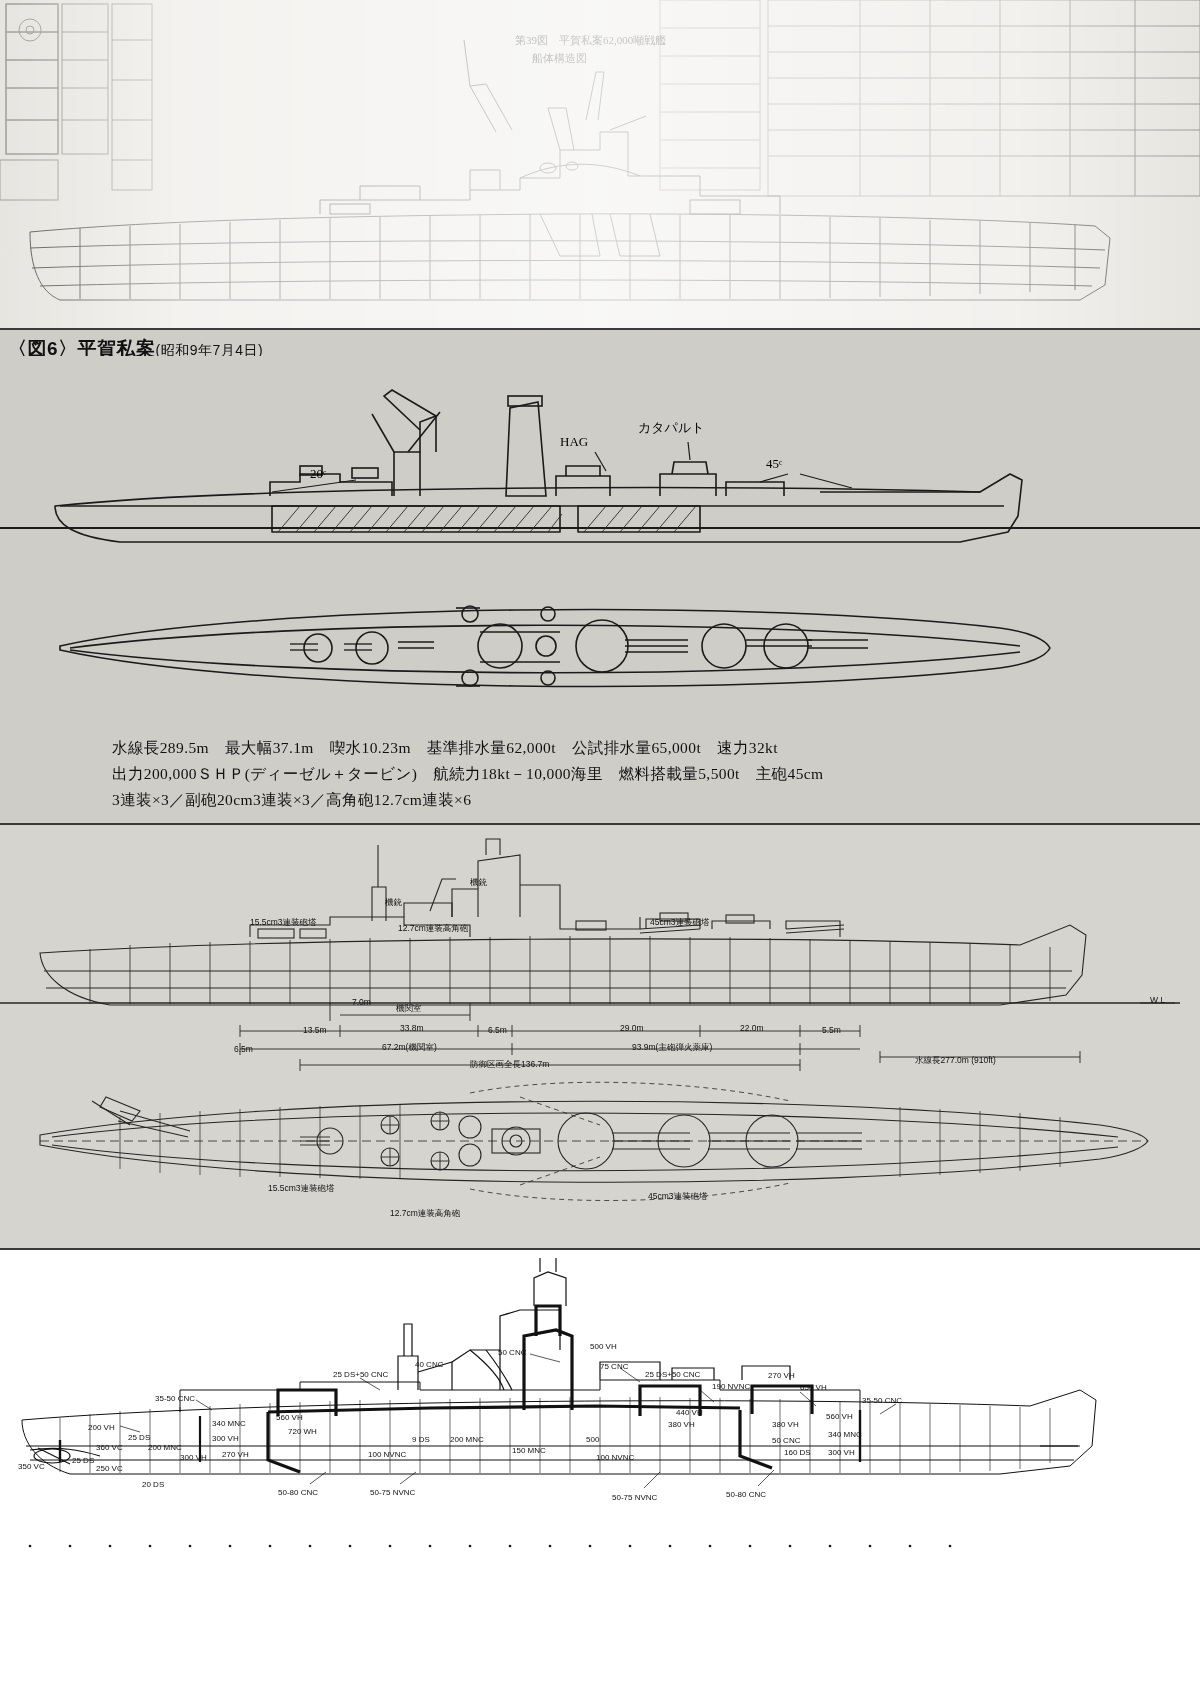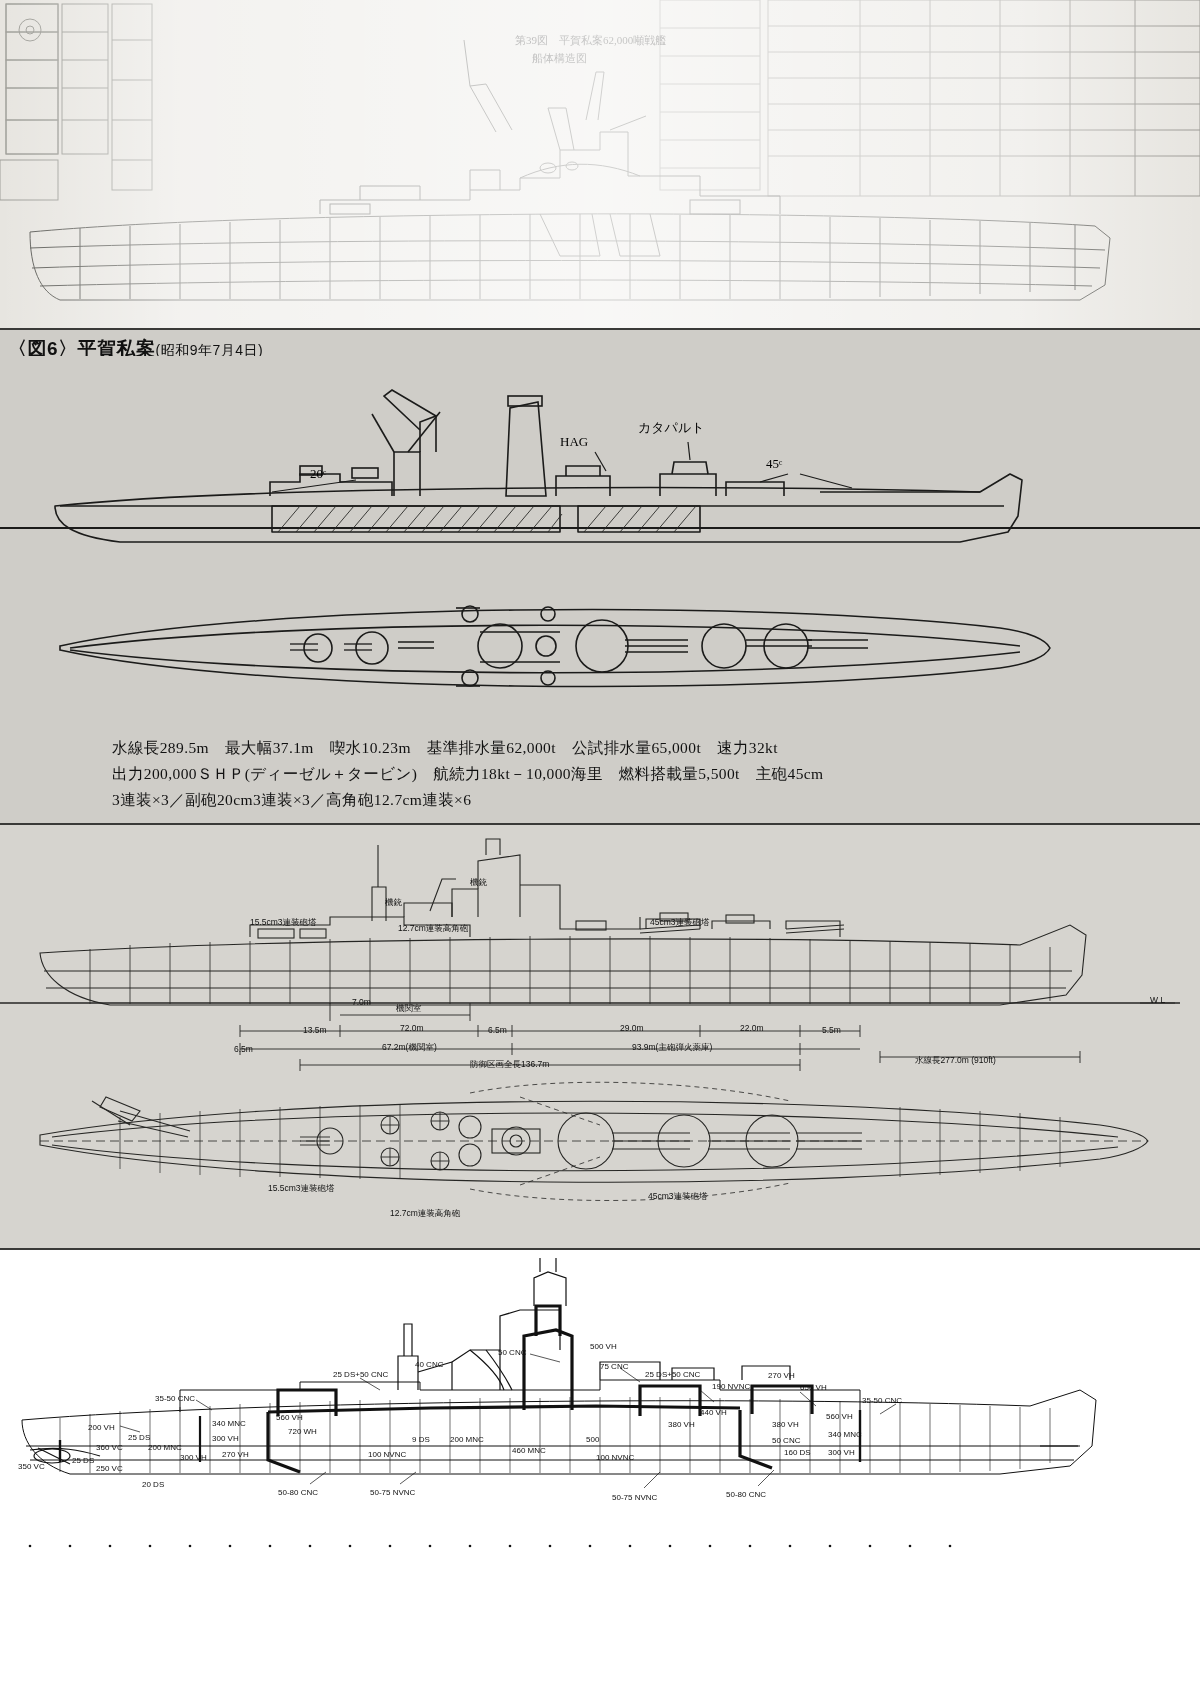--- a/index.html
+++ b/index.html
@@ -463,21 +463,21 @@
     <div class="lbl" style="left:398px;top:98px">12.7cm連装高角砲</div>
     <div class="lbl" style="left:650px;top:92px">45cm3連装砲塔</div>
     <div class="lbl" style="left:1150px;top:170px">W L</div>
     <div class="lbl" style="left:268px;top:358px">15.5cm3連装砲塔</div>
     <div class="lbl" style="left:390px;top:383px">12.7cm連装高角砲</div>
     <div class="lbl" style="left:648px;top:366px">45cm3連装砲塔</div>
 
     <div class="dim" style="left:352px;top:172px">7.0m</div>
     <div class="dim" style="left:396px;top:178px">機関室</div>
     <div class="dim" style="left:303px;top:200px">13.5m</div>
-    <div class="dim" style="left:400px;top:198px">72.0m</div>
+    <div class="dim" style="left:400px;top:198px">33.8m</div>
     <div class="dim" style="left:488px;top:200px">6.5m</div>
     <div class="dim" style="left:620px;top:198px">29.0m</div>
     <div class="dim" style="left:740px;top:198px">22.0m</div>
     <div class="dim" style="left:234px;top:219px">6.5m</div>
     <div class="dim" style="left:382px;top:217px">67.2m(機関室)</div>
     <div class="dim" style="left:632px;top:217px">93.9m(主砲弾火薬庫)</div>
     <div class="dim" style="left:822px;top:200px">5.5m</div>
     <div class="dim" style="left:470px;top:234px">防御区画全長136.7m</div>
     <div class="dim" style="left:915px;top:230px">水線長277.0m (910ft)</div>
   </div>
@@ -637,31 +637,31 @@
     <div class="alab" style="left:333px;top:120px">25 DS+50 CNC</div>
     <div class="alab" style="left:415px;top:110px">40 CNC</div>
     <div class="alab" style="left:498px;top:98px">50 CNC</div>
     <div class="alab" style="left:590px;top:92px">500 VH</div>
     <div class="alab" style="left:600px;top:112px">75 CNC</div>
     <div class="alab" style="left:645px;top:120px">25 DS+50 CNC</div>
     <div class="alab" style="left:712px;top:132px">190 NVNC</div>
     <div class="alab" style="left:768px;top:121px">270 VH</div>
     <div class="alab" style="left:800px;top:133px">650 VH</div>
     <div class="alab" style="left:862px;top:146px">35-50 CNC</div>
-    <div class="alab" style="left:700px;top:158px">440 VH</div>
+    <div class="alab" style="left:676px;top:158px">440 VH</div>
     <div class="alab" style="left:668px;top:170px">380 VH</div>
     <div class="alab" style="left:772px;top:170px">380 VH</div>
     <div class="alab" style="left:826px;top:162px">560 VH</div>
     <div class="alab" style="left:828px;top:180px">340 MNC</div>
     <div class="alab" style="left:772px;top:186px">50 CNC</div>
     <div class="alab" style="left:784px;top:198px">160 DS</div>
     <div class="alab" style="left:828px;top:198px">300 VH</div>
     <div class="alab" style="left:412px;top:185px">9 DS</div>
     <div class="alab" style="left:450px;top:185px">200 MNC</div>
-    <div class="alab" style="left:512px;top:196px">460 MNC</div>
+    <div class="alab" style="left:512px;top:196px">150 MNC</div>
     <div class="alab" style="left:586px;top:185px">500</div>
     <div class="alab" style="left:368px;top:200px">100 NVNC</div>
     <div class="alab" style="left:596px;top:203px">100 NVNC</div>
     <div class="alab" style="left:278px;top:238px">50-80 CNC</div>
     <div class="alab" style="left:370px;top:238px">50-75 NVNC</div>
     <div class="alab" style="left:612px;top:243px">50-75 NVNC</div>
     <div class="alab" style="left:726px;top:240px">50-80 CNC</div>
   </div>
 
 </div>

